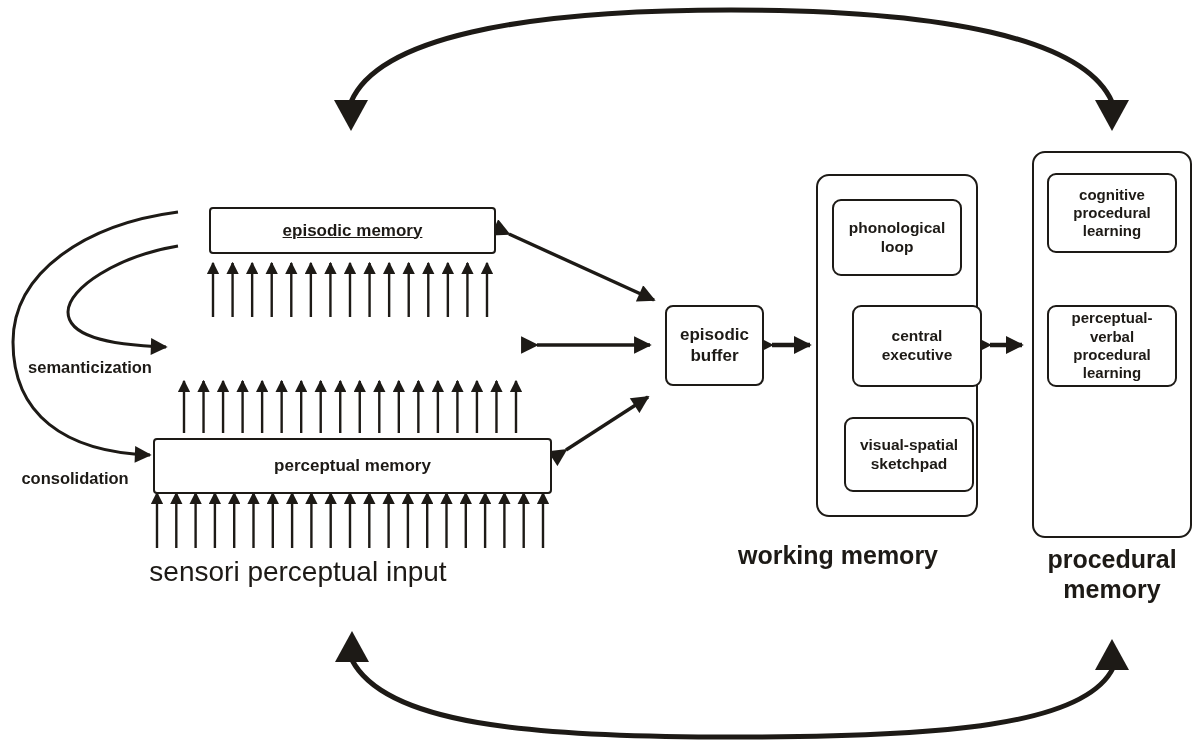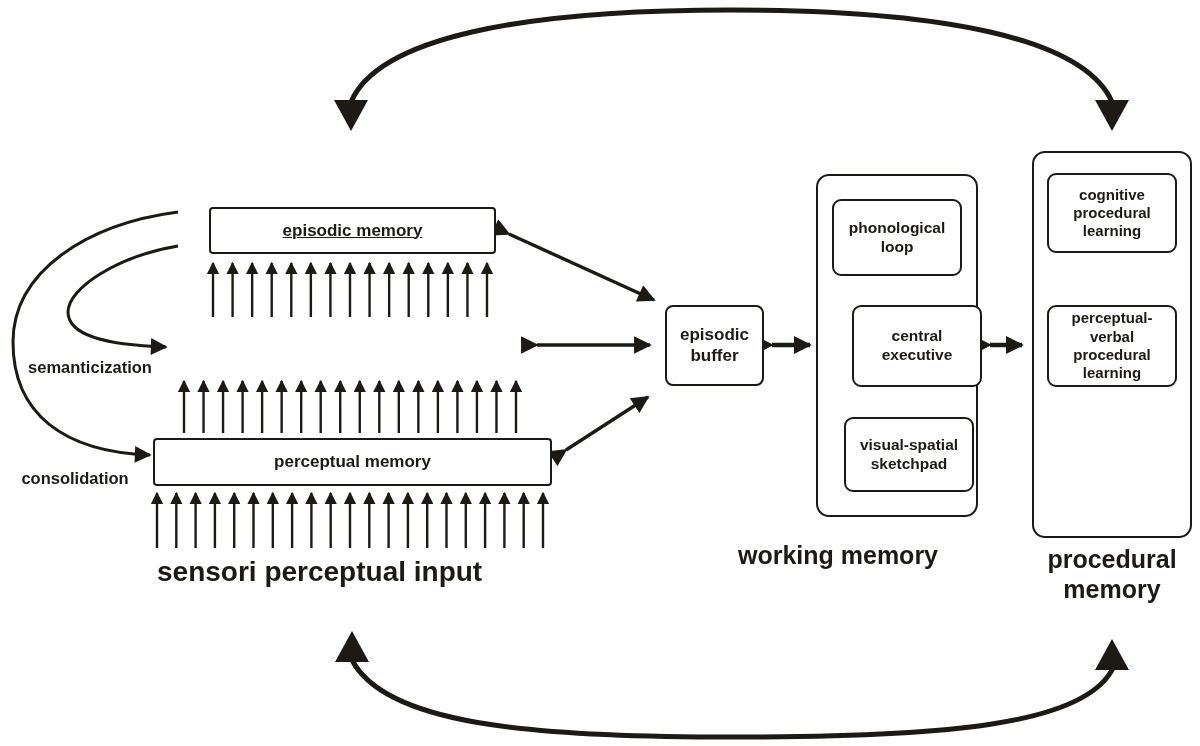--- a/index.html
+++ b/index.html
@@ -144,21 +144,21 @@
         <line x1="523.7" y1="548" x2="523.7" y2="493" stroke="#1d1a16" stroke-width="2.4" marker-end="url(#ah-s)"></line>
         <line x1="543" y1="548" x2="543" y2="493" stroke="#1d1a16" stroke-width="2.4" marker-end="url(#ah-s)"></line>
       </g>
   </svg>
 
   <div class="box mem-box" style="left:209px; top:207px; width:287px; height:47px;text-decoration:underline;">
     <span>episodic memory</span>
   </div>
 
 
-  <div class="box mem-box" style="left:153px; top:438px; width:399px; height:48px;">
+  <div class="box mem-box" style="left:153px; top:438px; width:399px; height:56px;">
     <span>perceptual memory</span>
   </div>
 
   <div class="box buffer-box" style="left:665px; top:305px; width:99px; height:81px;">
     <span>episodic buffer</span>
   </div>
 
   <div class="box container-box" style="left:816px; top:174px; width:162px; height:343px;"></div>
   <div class="box inner-box wm-inner" style="left:832px; top:199px; width:130px; height:77px;align-items:center;">
     <span>phonological loop</span>
@@ -175,19 +175,19 @@
     <span>cognitive procedural learning</span>
   </div>
   <div class="box inner-box pm-inner" style="left:1047px; top:305px; width:130px; height:82px;">
     <span>perceptual-verbal procedural learning</span>
   </div>
 
   <div class="label process-label" style="left:10px; top:358px; width:160px;">semanticization</div>
 
   <div class="label process-label" style="left:0px; top:469px; width:150px;">consolidation</div>
 
-  <div class="label input-label" style="left:157px; top:556px; width:300px;font-weight:bold;">sensori perceptual input</div>
+  <div class="label input-label" style="left:148px; top:556px; width:300px;">sensori perceptual input</div>
 
   <div class="label big-title" style="left:725px; top:540px; width:226px; white-space:nowrap;">working memory</div>
 
   <div class="label big-title" style="left:1032px; top:544px; width:160px;">procedural memory</div>
 
 </div>
 
 </body></html>

